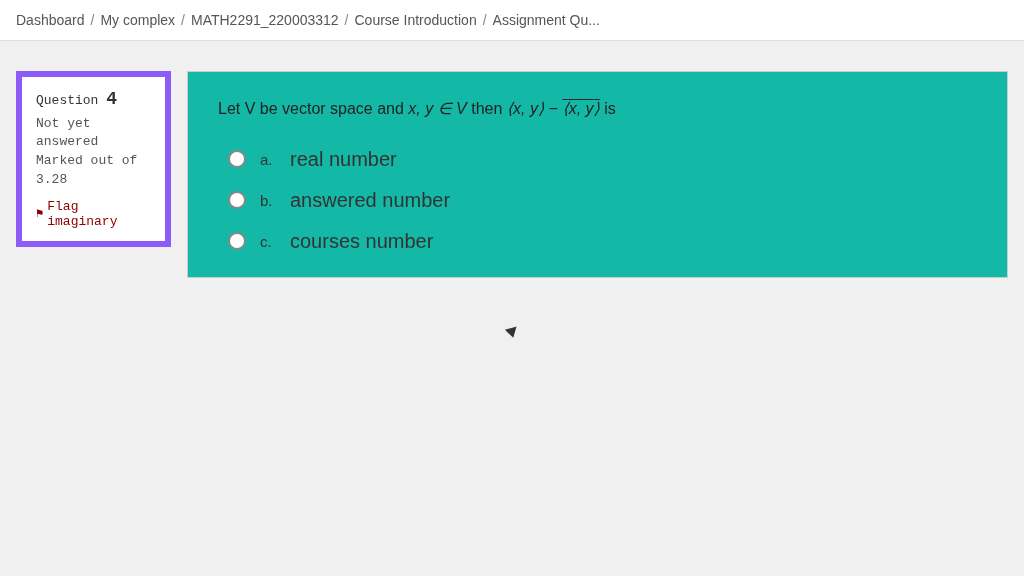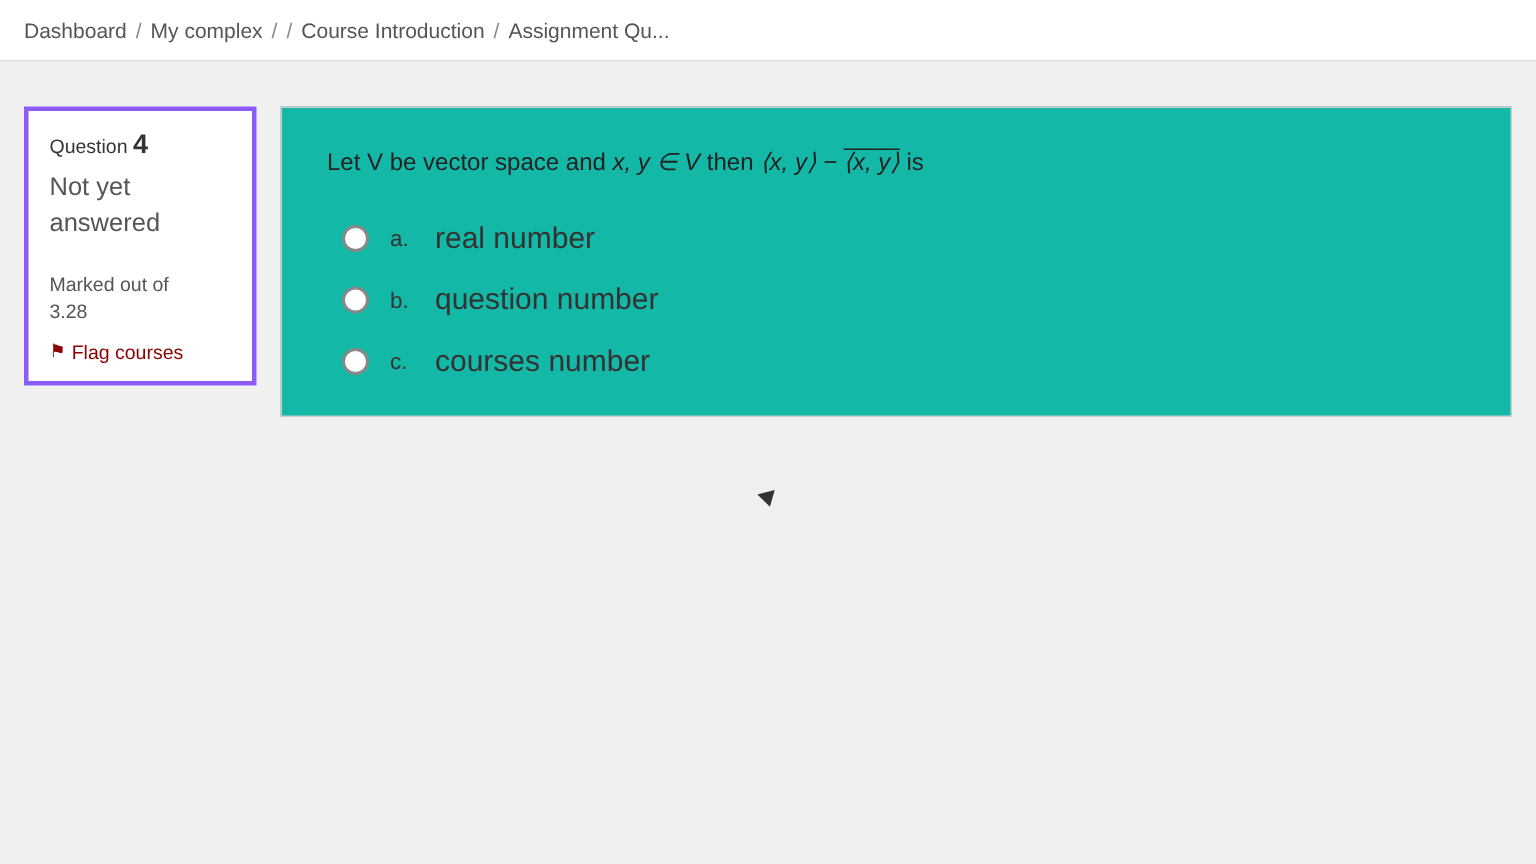--- a/index.html
+++ b/index.html
@@ -39,50 +39,51 @@
 
     .main-content {
       display: flex;
       padding: 20px 16px;
       gap: 16px;
       margin-top: 10px;
     }
 
     .question-sidebar {
       background-color: #fff;
-      border: 3px solid #8b5cf6;
+      border: 6px solid #8b5cf6;
       padding: 12px 14px;
       min-width: 140px;
       max-width: 155px;
       font-size: 13px;
       height: fit-content;
+      font-family: Liberation Mono, monospace;
     }
 
     .question-label {
       font-size: 13px;
       color: #333;
       margin-bottom: 4px;
     }
 
     .question-number {
       font-weight: bold;
       font-size: 18px;
     }
 
     .not-answered {
       color: #555;
-      font-size: 17px;
+      font-size: 13px;
       margin-top: 6px;
       line-height: 1.4;
     }
 
     .marked-out {
       color: #555;
       font-size: 13px;
-      margin-top: 20px;
+      margin-top: 1px;
       line-height: 1.4;
     }
 
     .flag-question {
       color: #8B0000;
       font-size: 13px;
       margin-top: 10px;
       display: flex;
       align-items: center;
       gap: 4px;
@@ -166,41 +167,42 @@
     }
   </style>
 </head>
 <body>
 
 <div class="breadcrumb-bar">
   <a>Dashboard</a>
   <span class="breadcrumb-sep">/</span>
   <a>My complex</a>
   <span class="breadcrumb-sep">/</span>
+  <a>MATH2291_220003312</a>
   <span class="breadcrumb-sep">/</span>
   <a>Course Introduction</a>
   <span class="breadcrumb-sep">/</span>
   <a>Assignment Qu...</a>
 </div>
 
 <div class="main-content">
 
   <div class="question-sidebar">
     <div class="question-label">
       <span>Question</span>
       <span class="question-number">4</span>
     </div>
     <div class="not-answered">Not yet answered</div>
     <div class="marked-out">
       <span>Marked out of</span><br>
       <span>3.28</span>
     </div>
     <div class="flag-question">
       <span class="flag-icon">⚑</span>
-      <span>Flag courses</span>
+      <span>Flag imaginary</span>
     </div>
   </div>
 
   <div class="question-body">
     <div class="question-text">
       <span>Let V be vector space and </span>
       <span class="math-expr"><i>x</i>, <i>y</i> ∈ <i>V</i></span>
       <span> then </span>
       <span class="math-expr">⟨<i>x</i>, <i>y</i>⟩ − </span>
       <span class="math-expr overline">⟨<i>x</i>, <i>y</i>⟩</span>
@@ -211,21 +213,21 @@
 
       <div class="option-item">
         <div class="option-radio"></div>
         <span class="option-letter">a.</span>
         <span class="option-text">real number</span>
       </div>
 
       <div class="option-item">
         <div class="option-radio"></div>
         <span class="option-letter">b.</span>
-        <span class="option-text">question number</span>
+        <span class="option-text">answered number</span>
       </div>
 
       <div class="option-item">
         <div class="option-radio"></div>
         <span class="option-letter">c.</span>
         <span class="option-text">courses number</span>
       </div>
     </div>
   </div>
 

